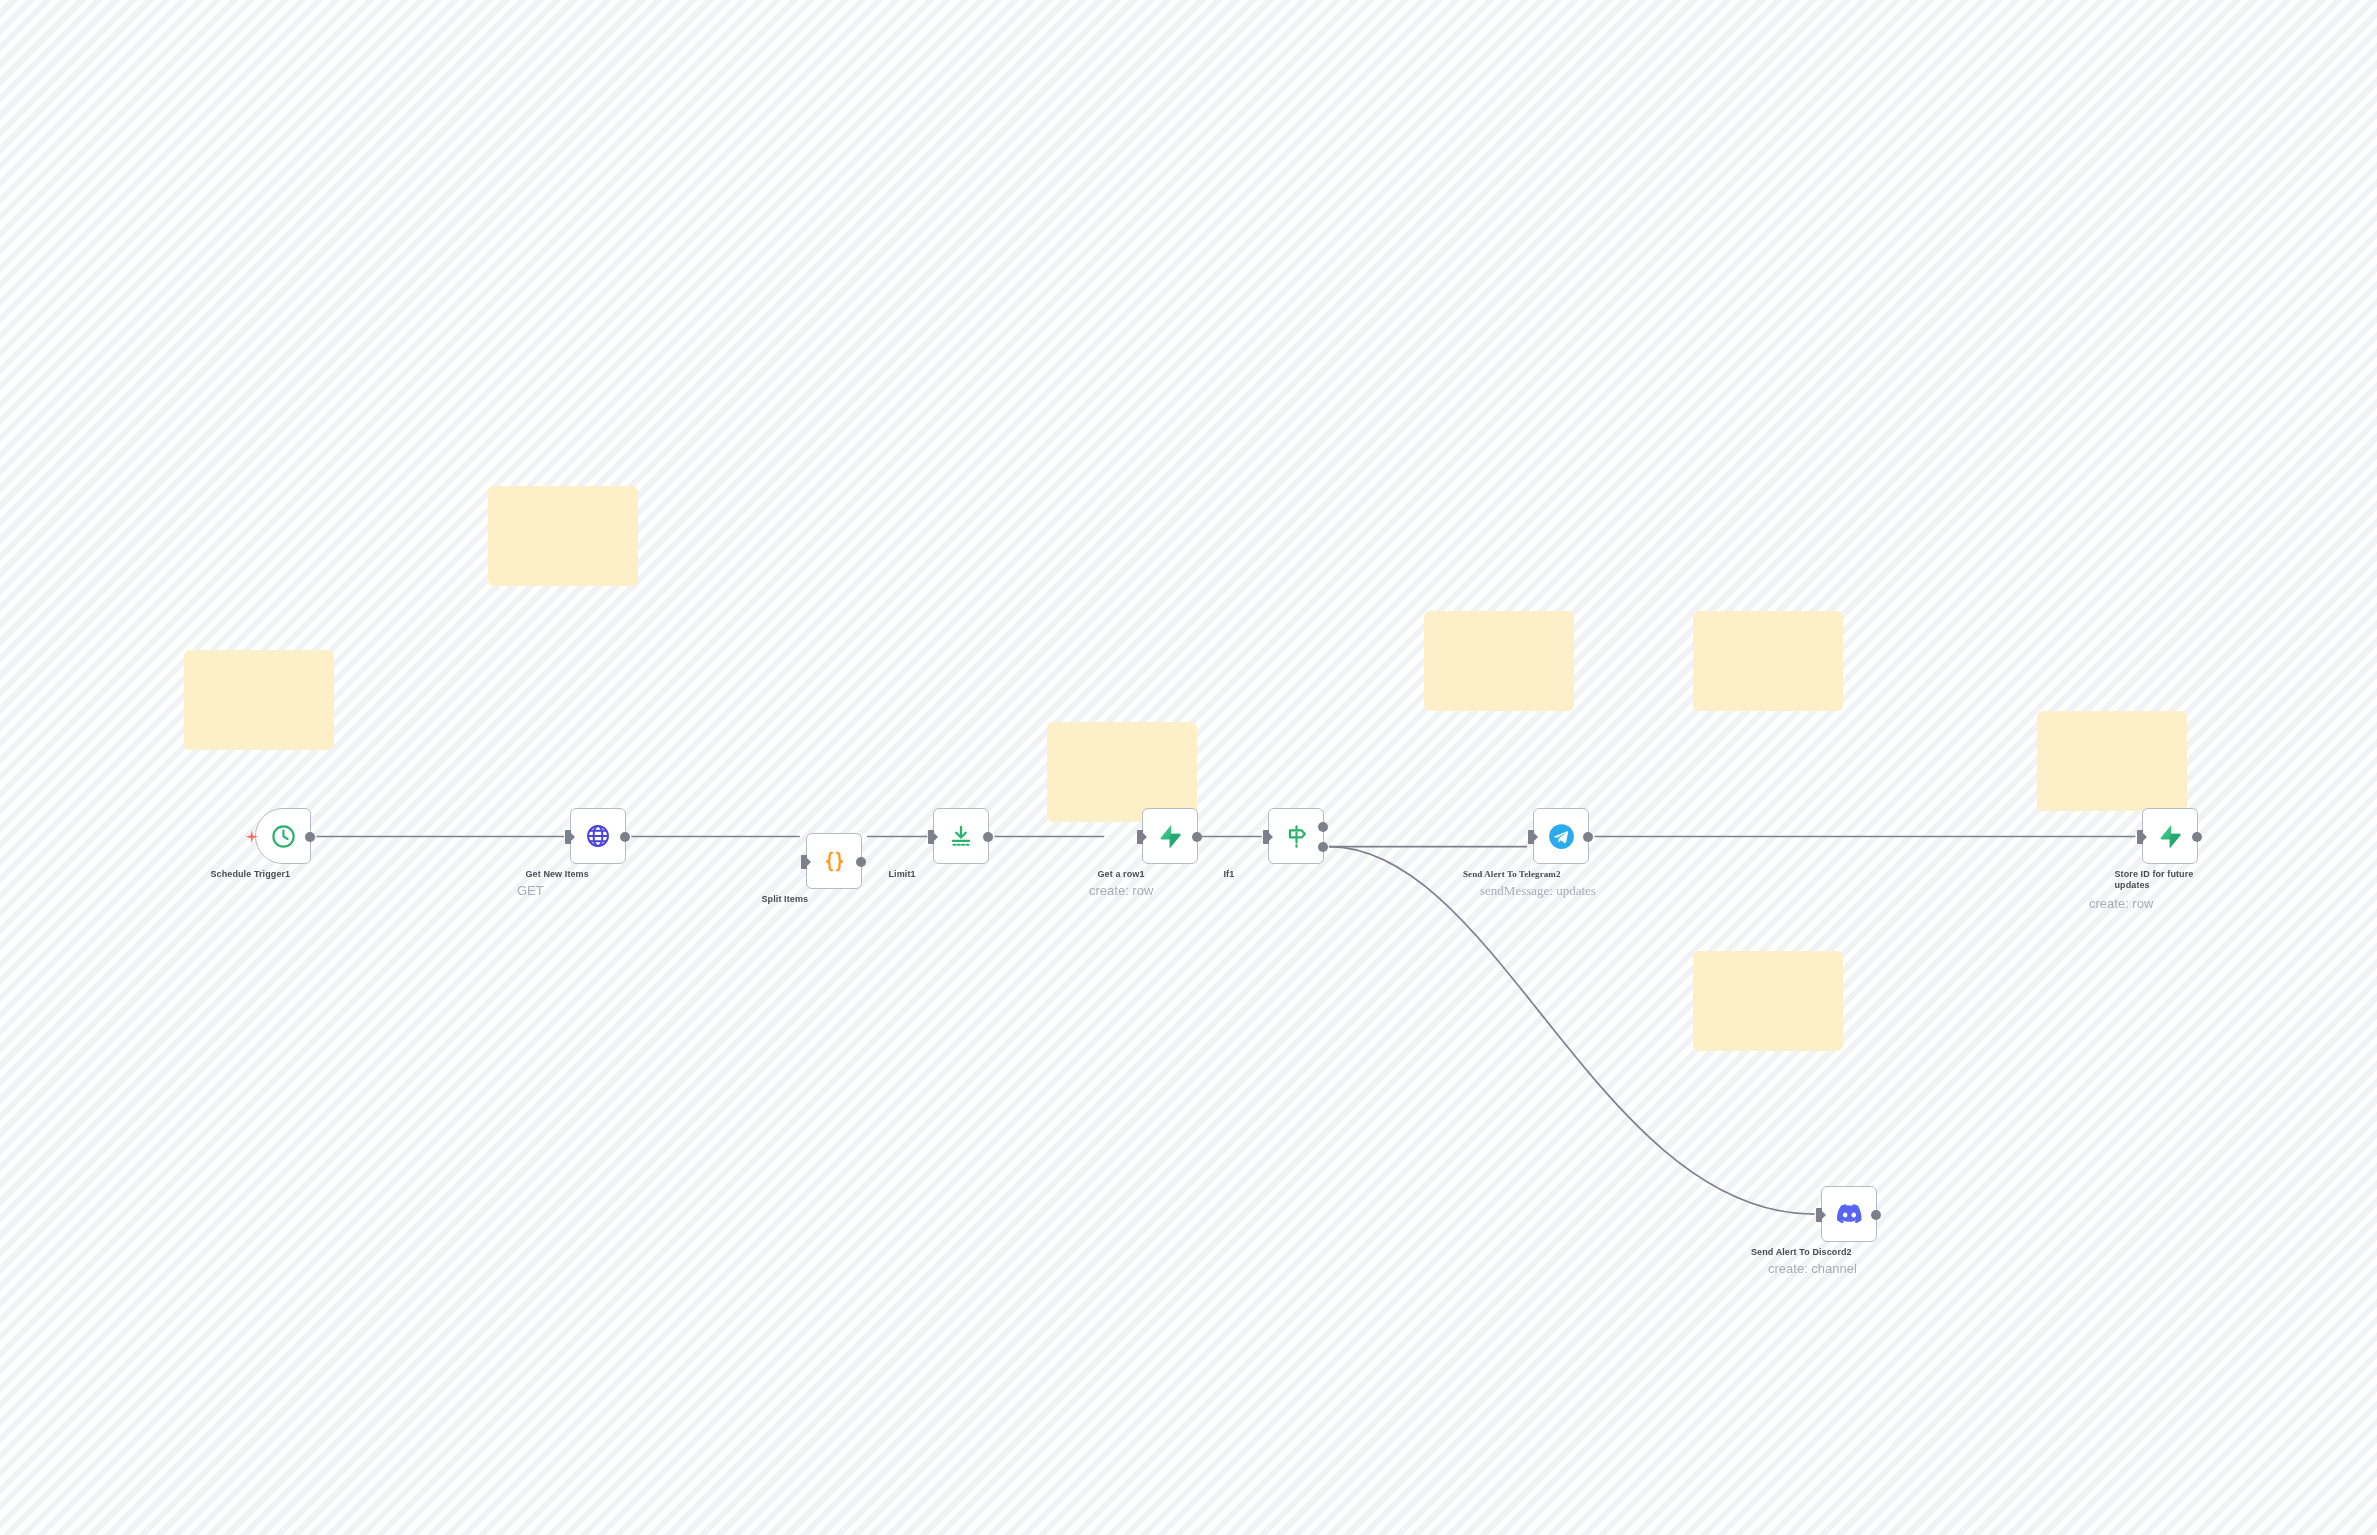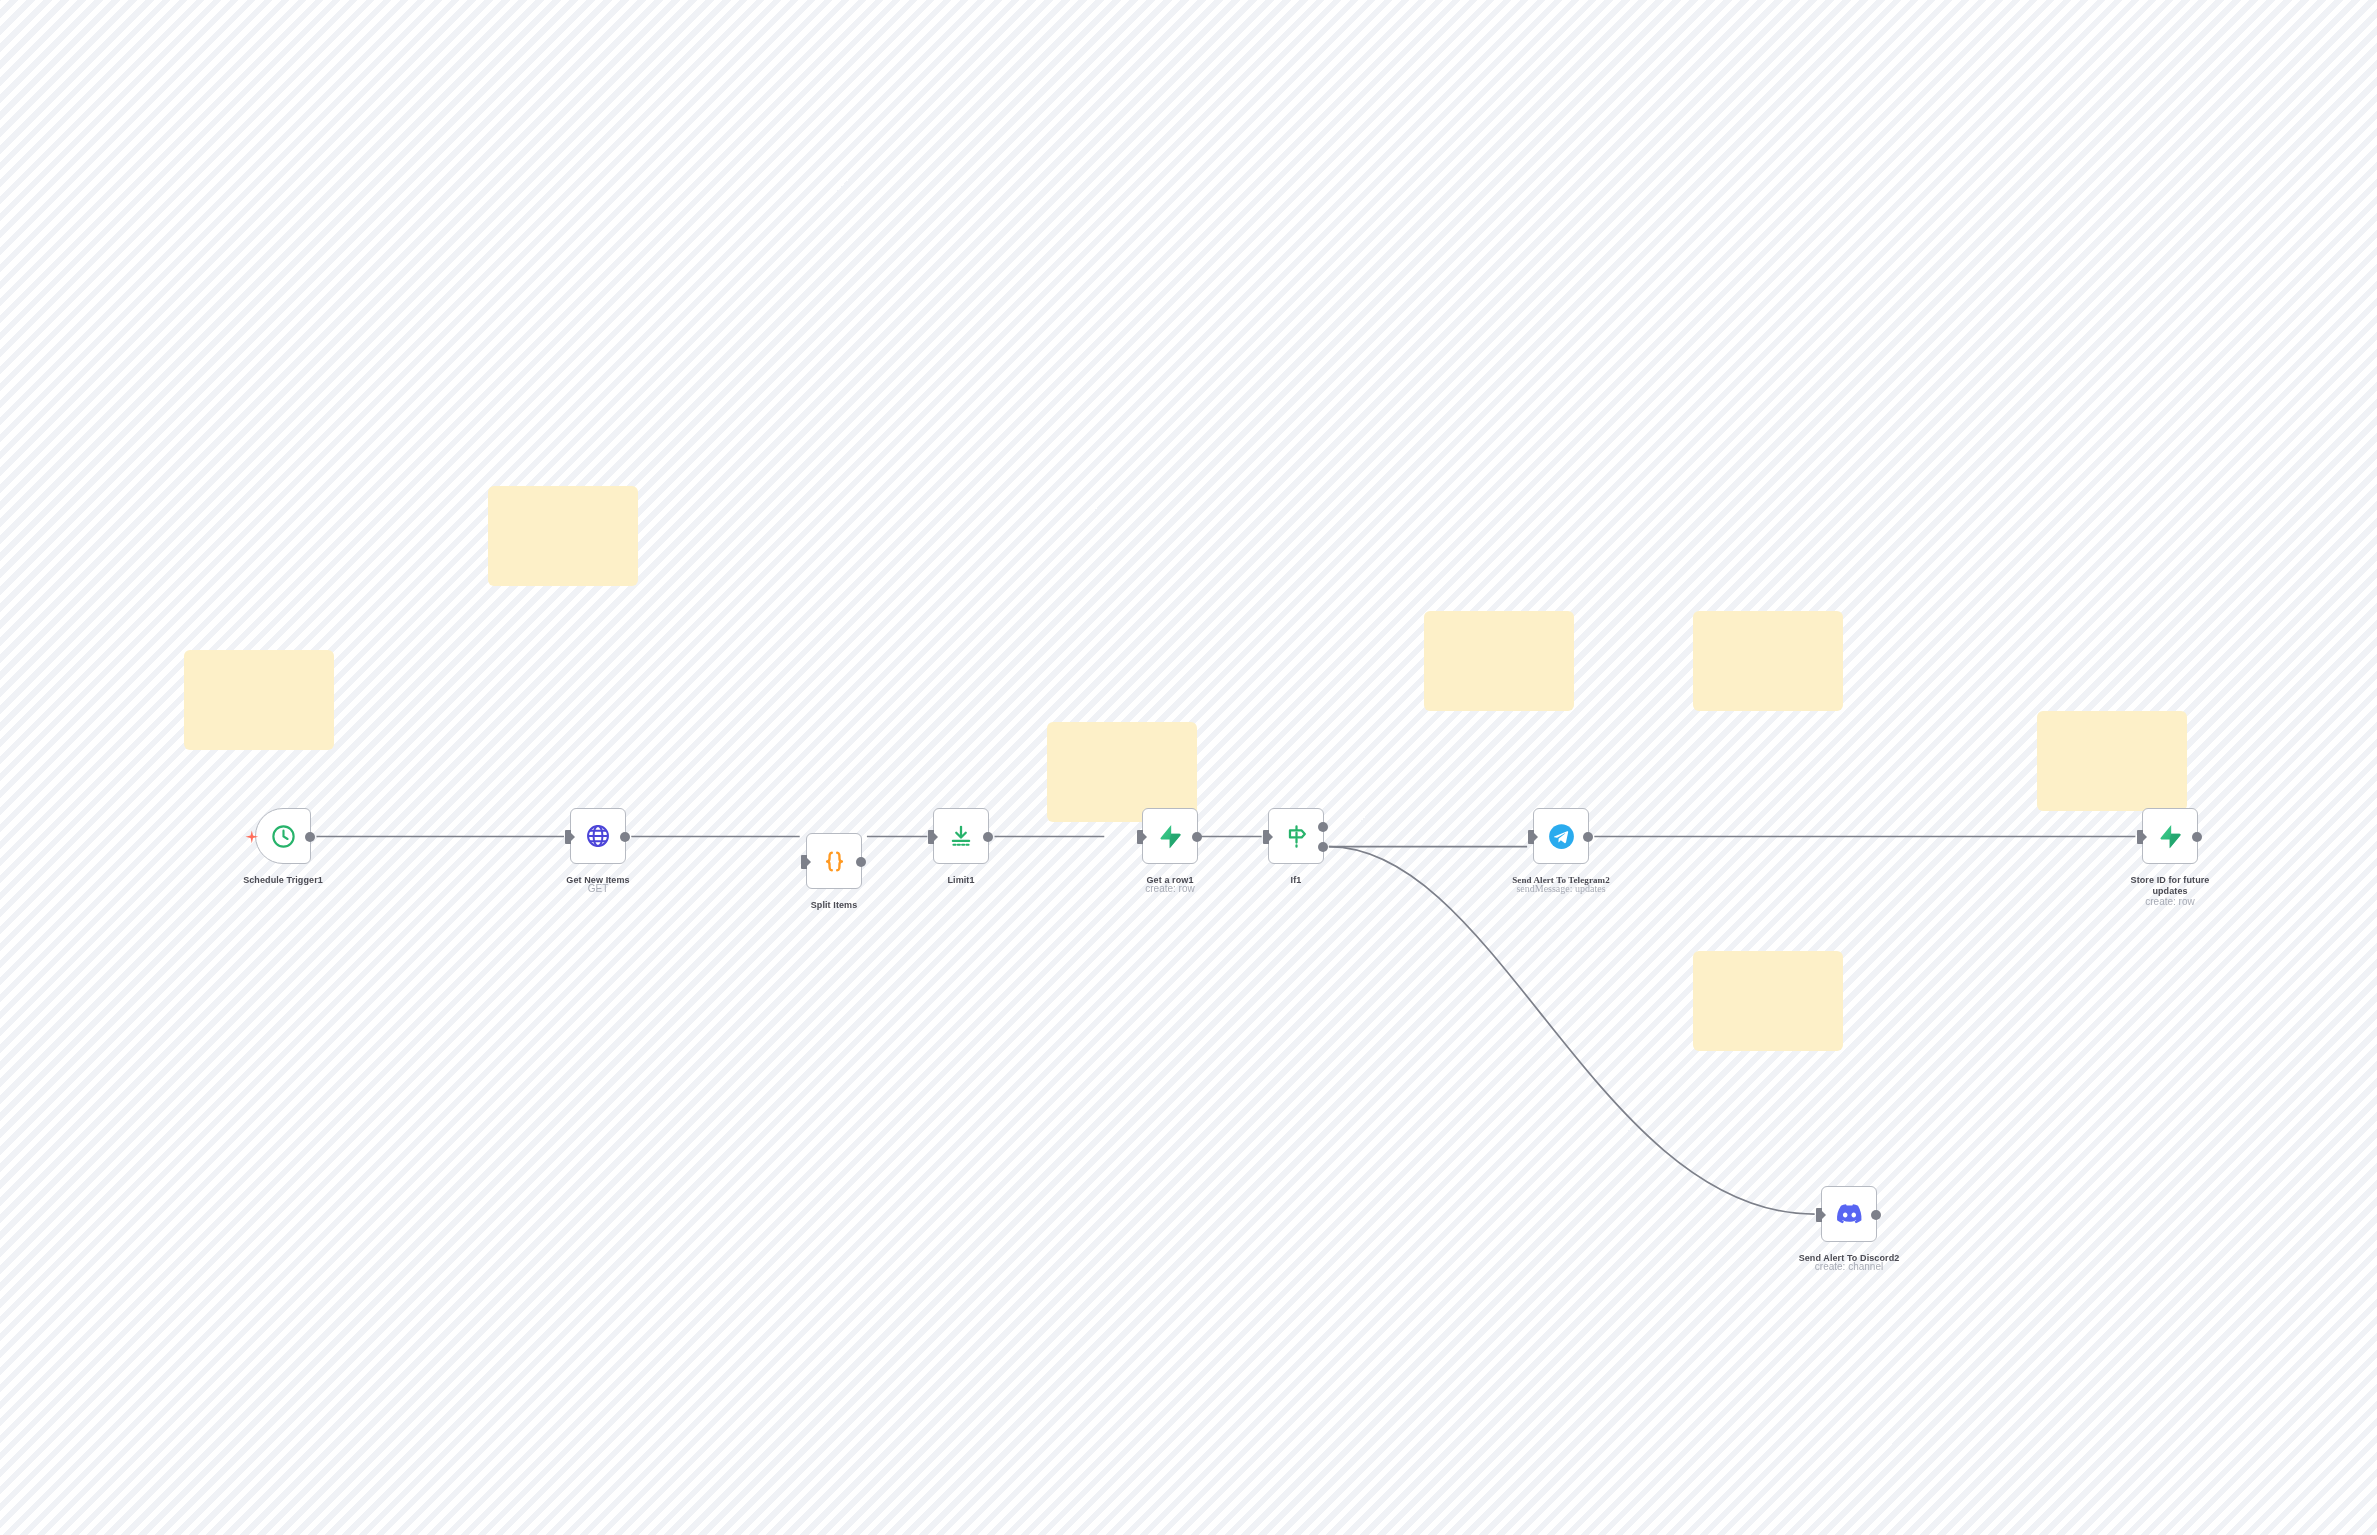--- a/index.html
+++ b/index.html
@@ -55,39 +55,39 @@
   }
   .node-icon {
     width: 29px; height: 29px;
     display: flex;
     align-items: center;
     justify-content: center;
   }
   .node-icon svg { display: block; }
   .node-label {
     position: absolute;
-    top: 67px;
+    top: 61px;
     left: 50%;
     transform: translateX(-50%);
     width: 145px;
-    text-align: center;
+    text-align: left;
     font-size: 9px;
     font-weight: bold;
     color: #4a4a52;
     line-height: 1.25;
     letter-spacing: 0.1px;
     white-space: normal;
   }
   .node-sub {
     position: absolute;
     left: 50%;
     transform: translateX(-50%);
     width: 162px;
-    text-align: center;
-    font-size: 10px;
+    text-align: left;
+    font-size: 13px;
     color: #a8acb6;
     line-height: 1.25;
   }
   
   .dot-out {
     position: absolute;
     width: 10.2px; height: 10.2px;
     border-radius: 50%;
     background: #7d808a;
     right: -5.1px;

